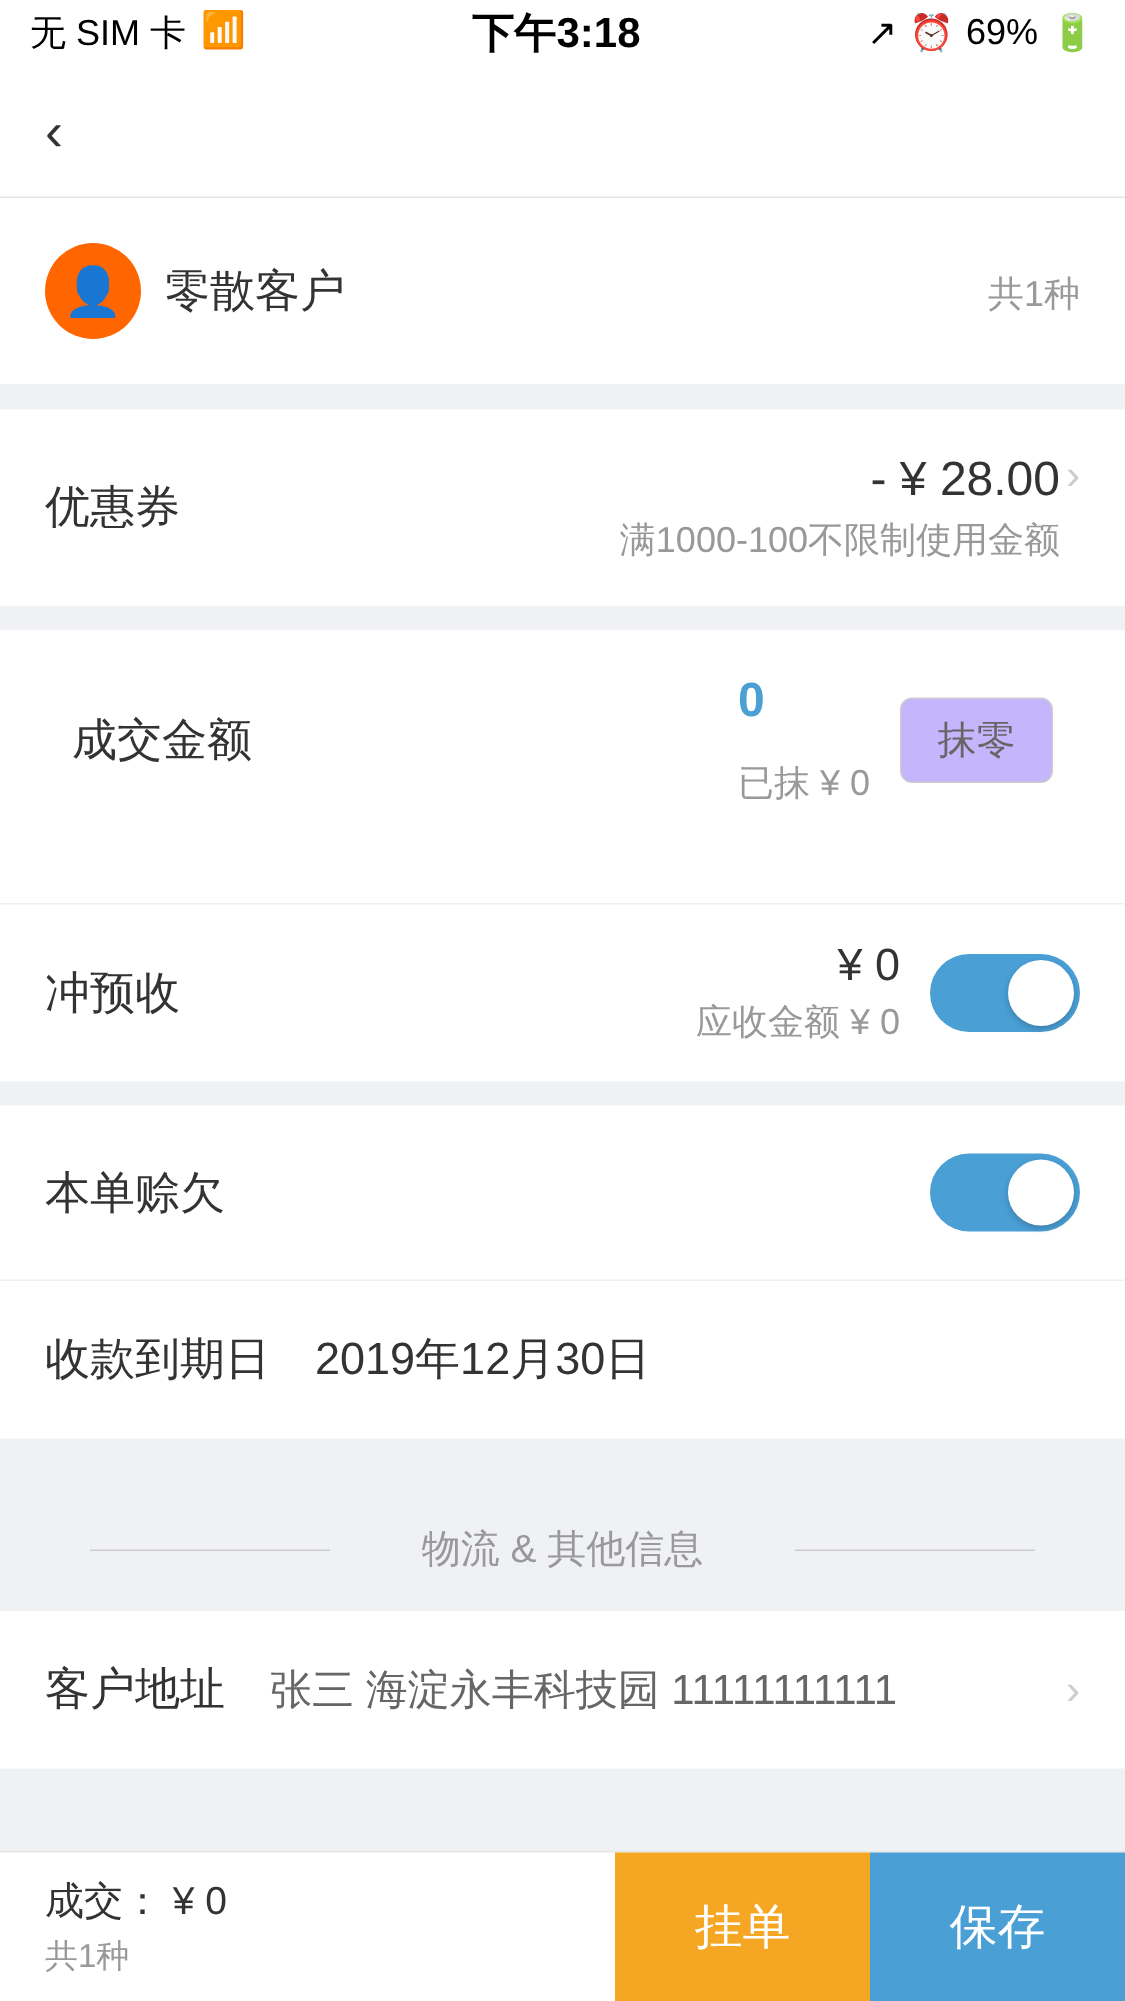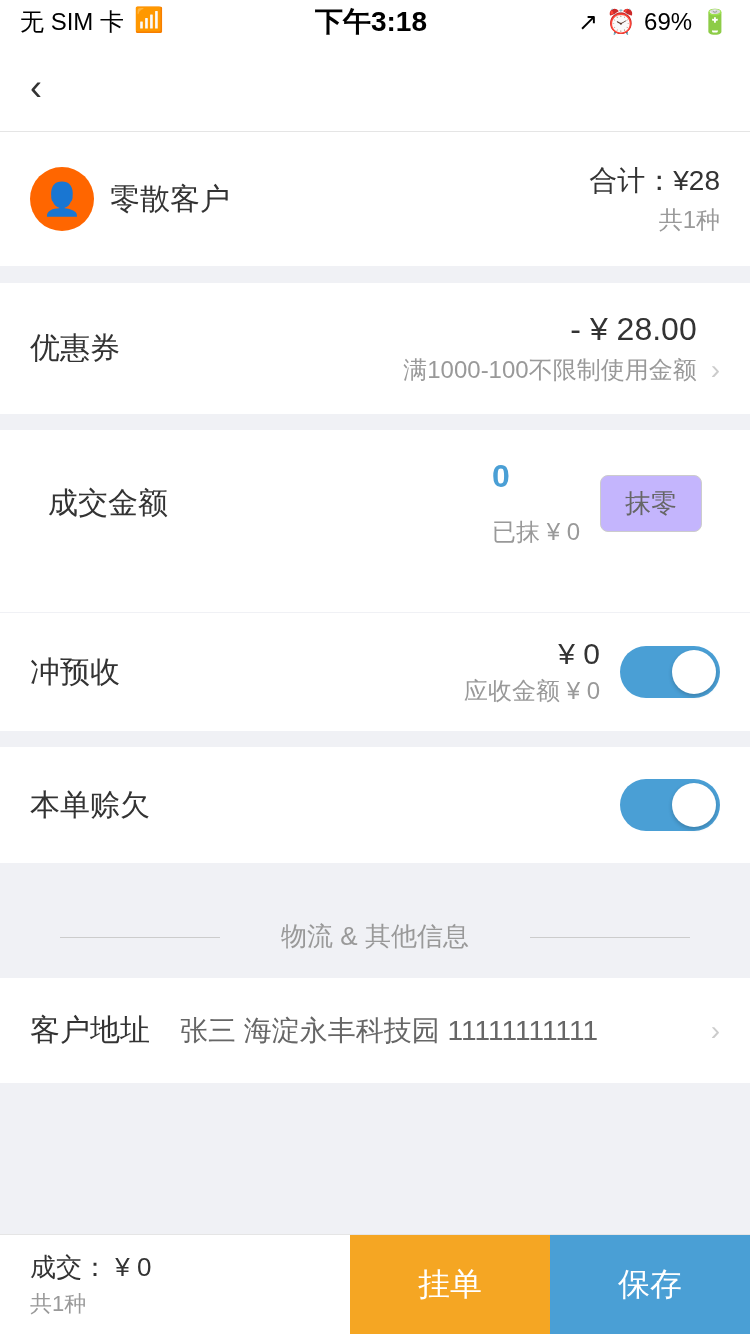--- a/index.html
+++ b/index.html
@@ -238,21 +238,21 @@
     .bottom-info {
       flex: 1;
       display: flex;
       flex-direction: column;
       justify-content: center;
       padding: 0 30px;
     }
     .bottom-deal { font-size: 26px; color: #333; }
     .bottom-count { font-size: 22px; color: #999; margin-top: 4px; }
     .bottom-btn {
-      width: 200px;
+      width: 170px;
       display: flex;
       align-items: center;
       justify-content: center;
       font-size: 32px;
       color: #fff;
       font-weight: 500;
       cursor: pointer;
     }
     .btn-pending { background: #f5a623; }
     .btn-save { background: #4a9fd5; }
@@ -280,31 +280,30 @@
 
 <div class="section">
   <div class="customer-row">
     <div class="customer-left">
       <div class="customer-avatar">
         <span>👤</span>
       </div>
       <span class="customer-name">零散客户</span>
     </div>
     <div class="customer-right">
-      <div class="total-amount">合计：¥28</div>
       <div class="total-count">共1种</div>
     </div>
   </div>
 </div>
 
 <div class="section">
   <div class="coupon-section">
     <div class="coupon-row">
       <span class="row-label">优惠券</span>
-      <div style="display:flex;align-items:flex-end;gap:14px;">
+      <div style="display:flex;align-items:flex-start;gap:4px;">
         <div class="coupon-right">
           <div class="coupon-discount">- ¥ 28.00</div>
           <div class="coupon-desc">满1000-100不限制使用金额</div>
         </div>
         <span class="chevron-icon">›</span>
       </div>
     </div>
   </div>
 </div>
 
@@ -335,20 +334,24 @@
   </div>
 </div>
 
 <div class="divider-section"></div>
 
 <div class="section">
   <div class="debt-row">
     <span class="debt-label">本单赊欠</span>
     <div class="toggle"></div>
   </div>
+  <div class="due-row">
+    <span class="due-label">收款到期日</span>
+    <span class="due-date">2019年12月30日</span>
+  </div>
 </div>
 
 <div class="divider-section"></div>
 
 <div class="logistics-header">
   <span class="logistics-title">物流 &amp; 其他信息</span>
 </div>
 
 <div class="section">
   <div class="address-row">

